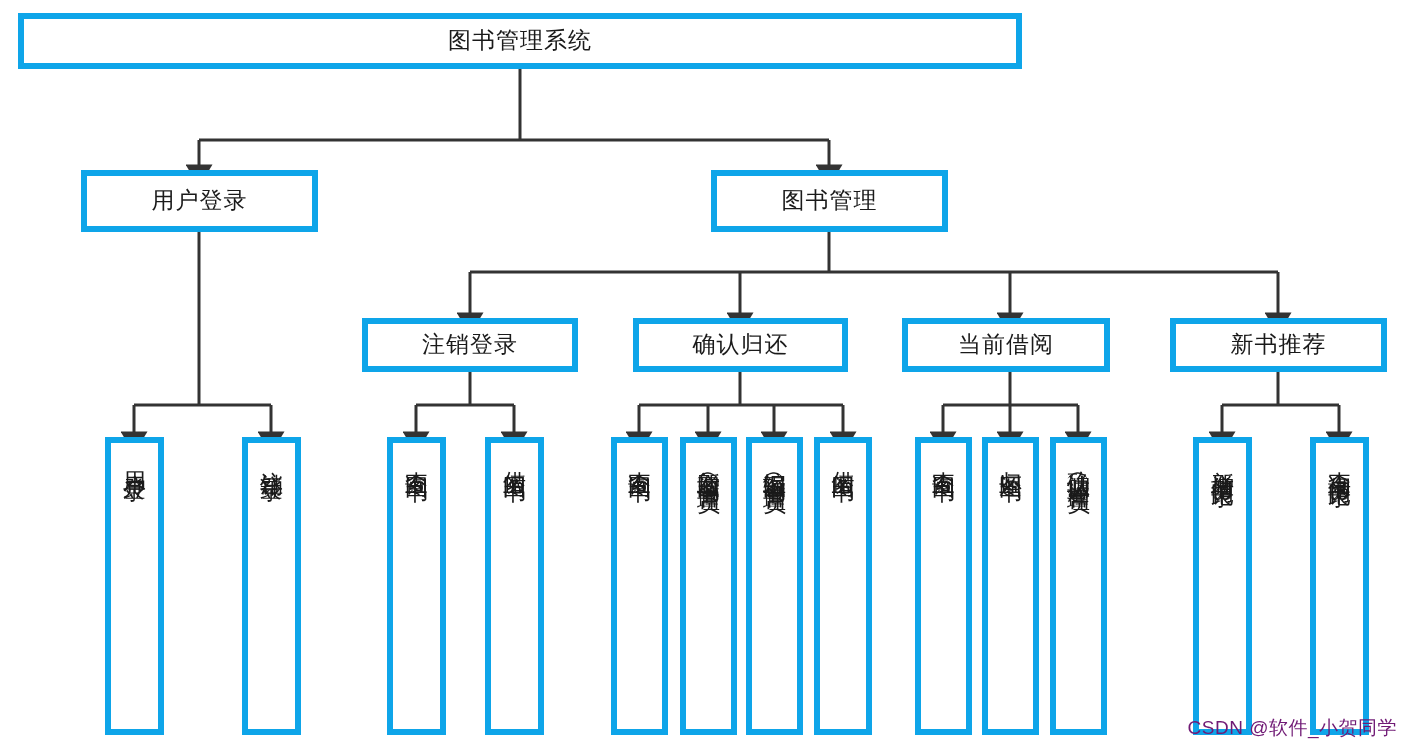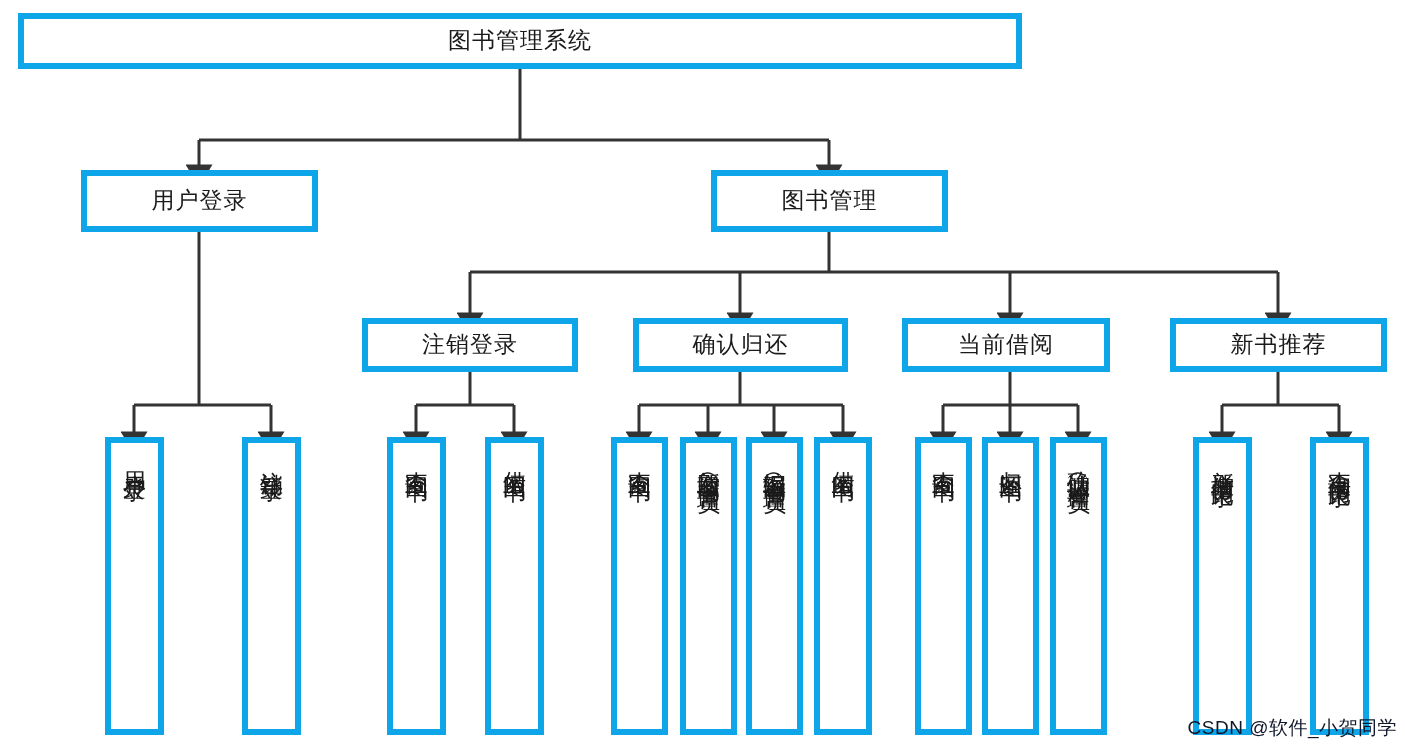--- a/index.html
+++ b/index.html
@@ -56,21 +56,21 @@
     text-orientation: upright;
     font-size: 23px;
     letter-spacing: 3px;
     line-height: 1;
   }
   #watermark {
     position: absolute;
     right: 8px;
     bottom: 6px;
     font-size: 19px;
-    color: #0f172a;
+    color: #701a75;
     letter-spacing: 0.5px;
     user-select: none;
     white-space: nowrap;
   }
 </style>
 </head>
 <body>
 
 <div id="diagram-root">
 

